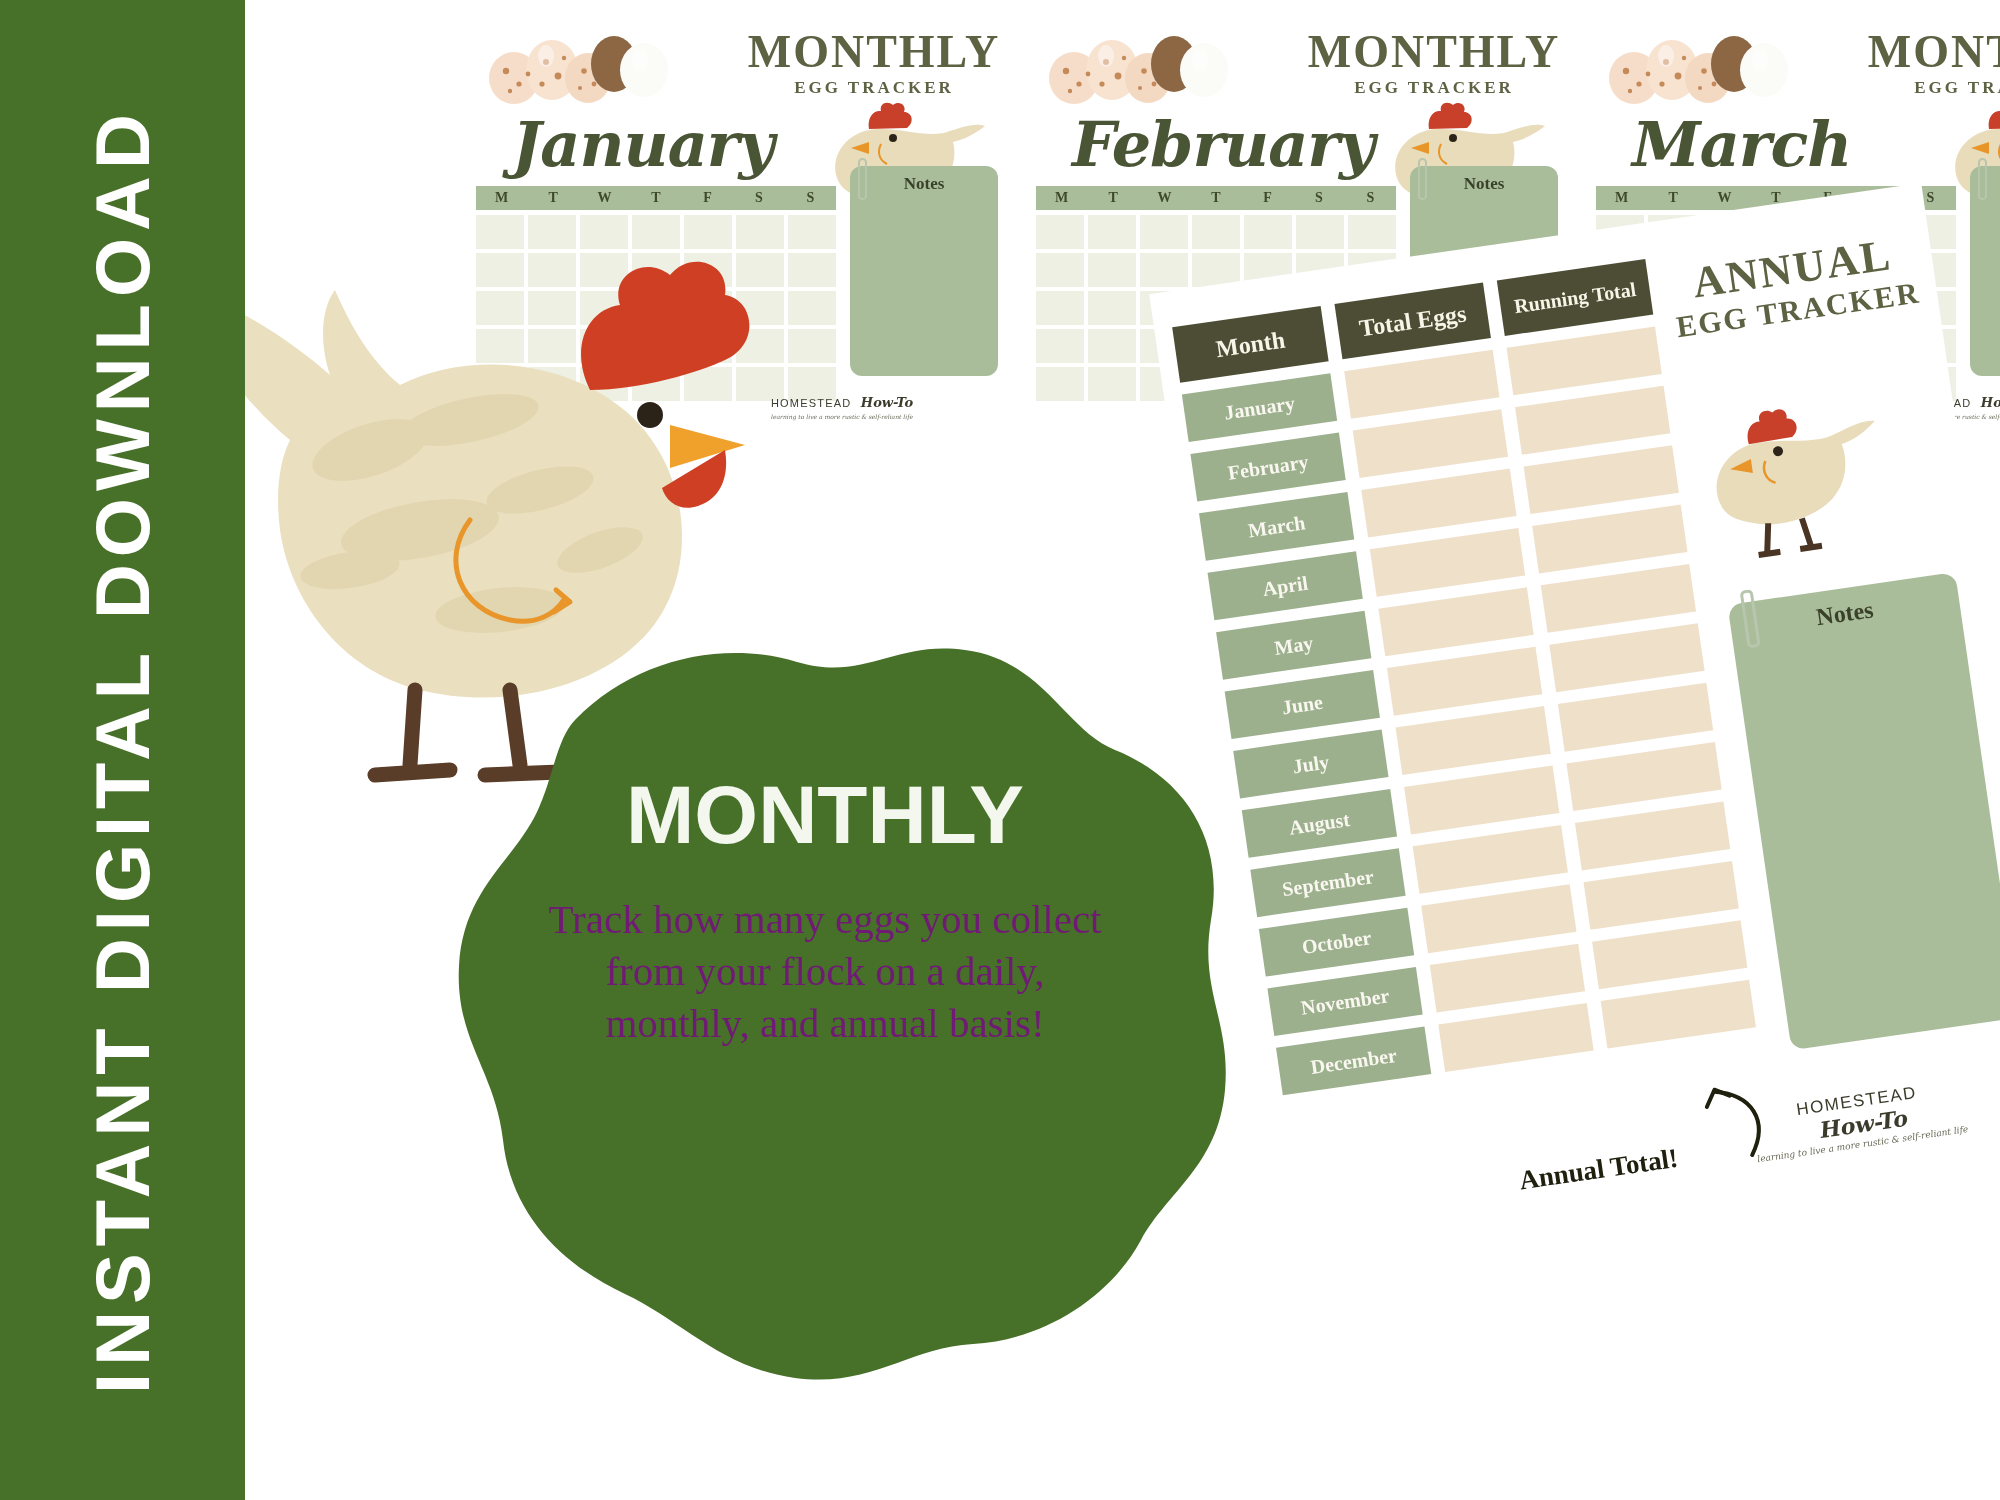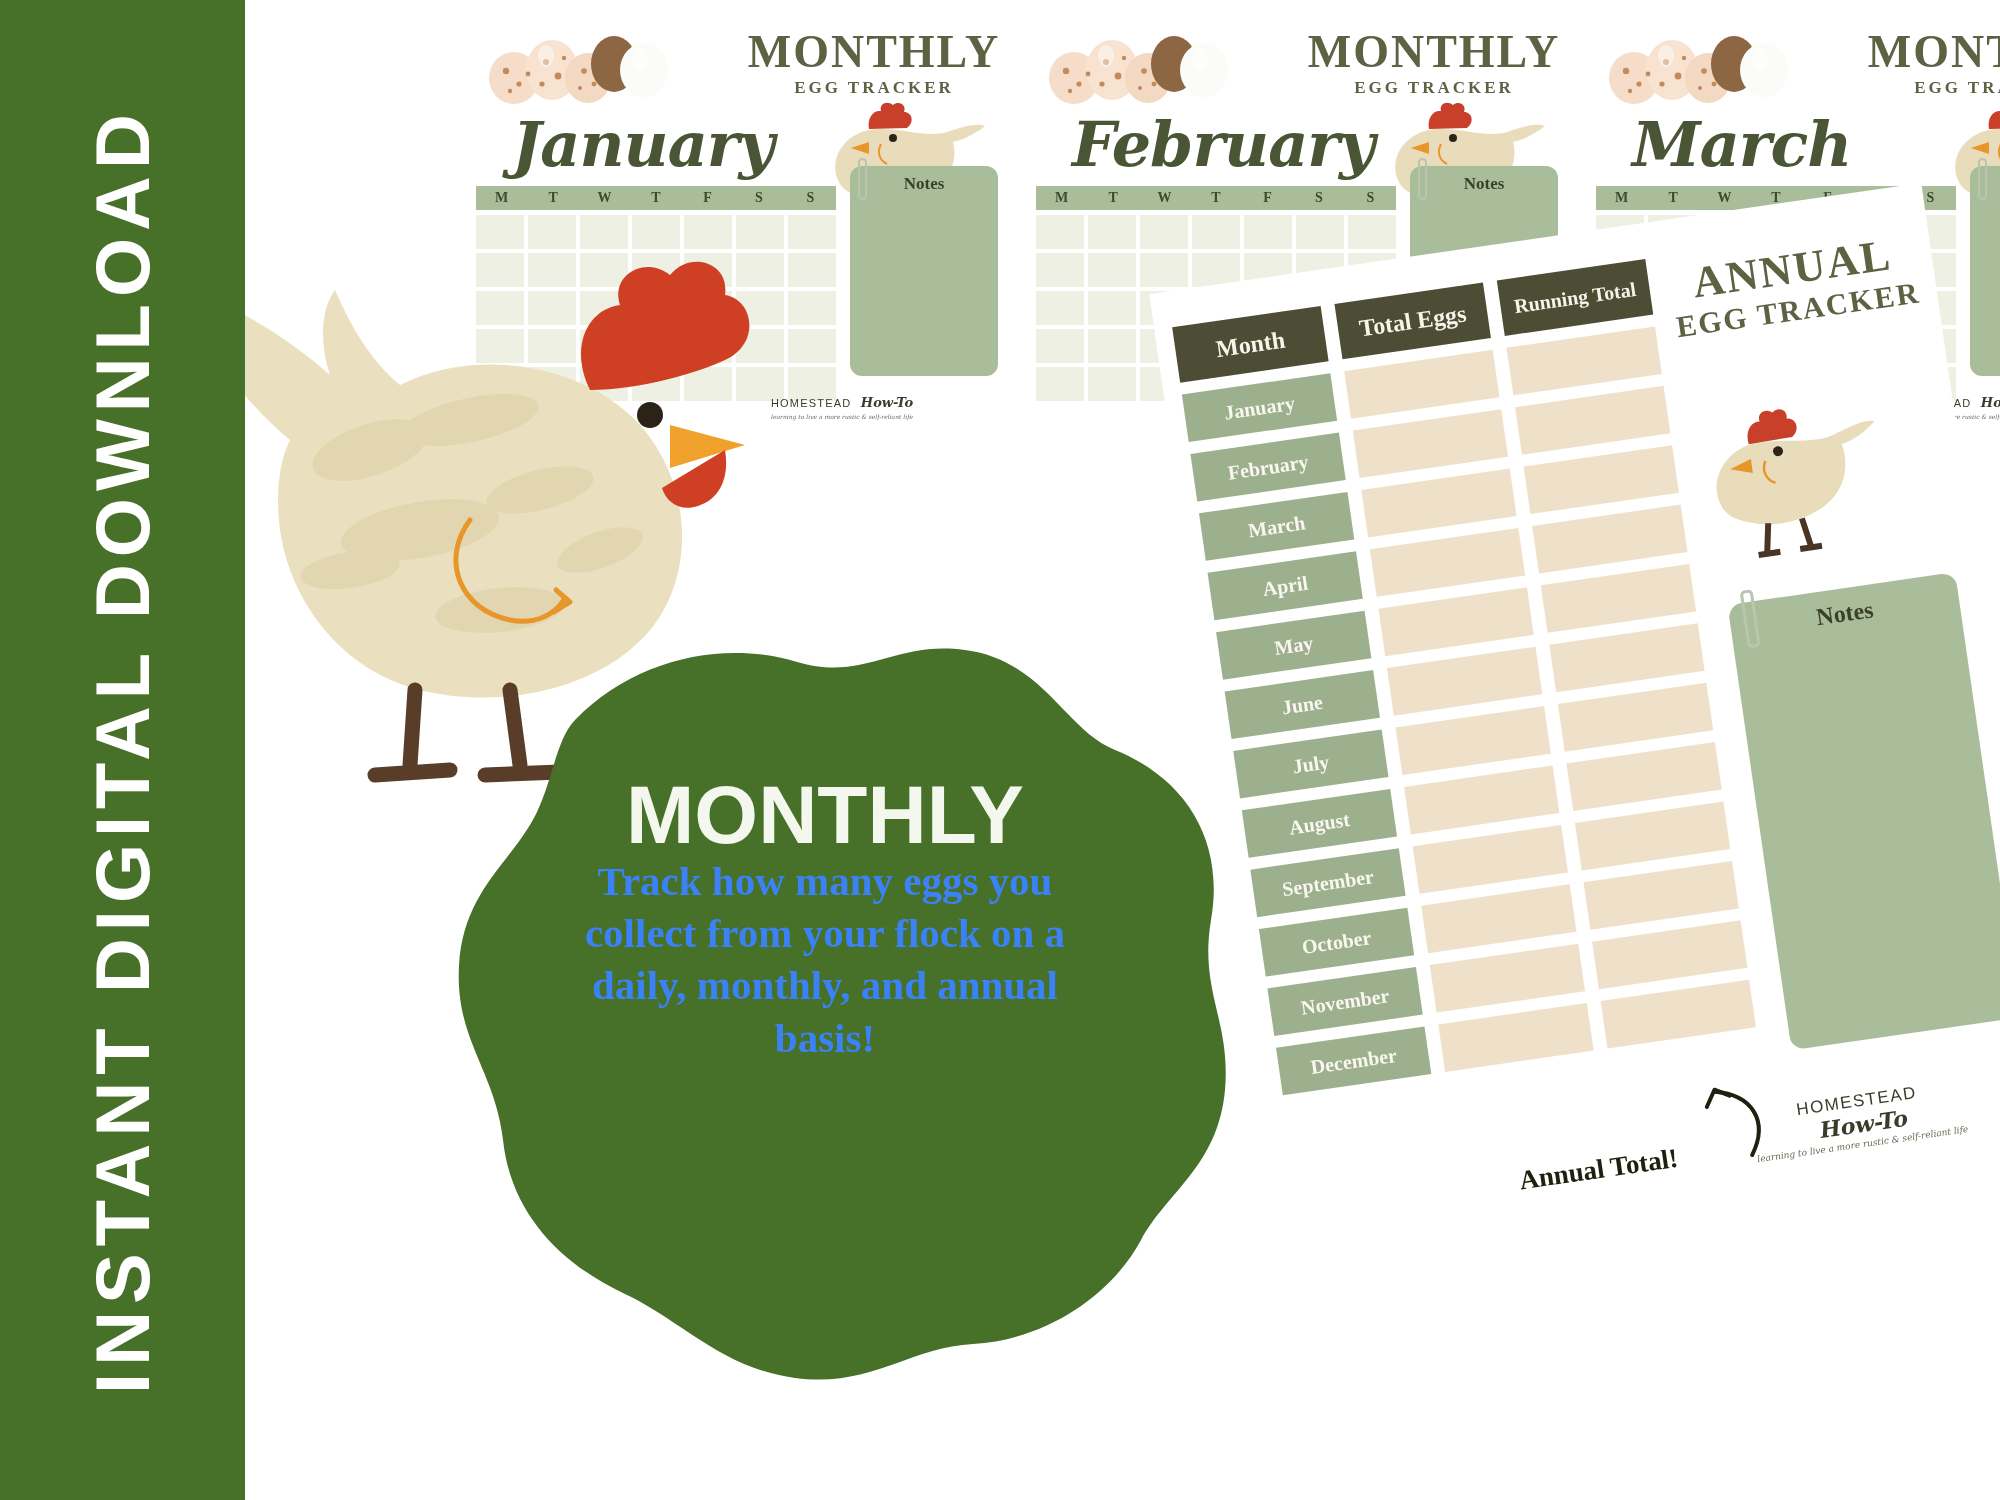--- a/index.html
+++ b/index.html
@@ -158,25 +158,25 @@
   }
   .blob-title {
     color: #f3f7ed;
     font-family: "Liberation Sans", sans-serif;
     font-weight: 700;
     font-size: 82px;
     line-height: 0.97;
     letter-spacing: 0px;
   }
   .blob-desc {
-    color: #3b82f6;
+    color: #701a75;
     font-family: "Liberation Serif", serif;
     font-size: 41px;
     line-height: 1.28;
-    font-weight: bold;
+    margin-top: 38px;
   }
 
   
   .annual-sheet {
     position: absolute;
     left: 1175px; top: 270px;
     width: 780px; height: 960px;
     background: #ffffff;
     transform: rotate(-8.2deg);
     transform-origin: 20% 20%;

